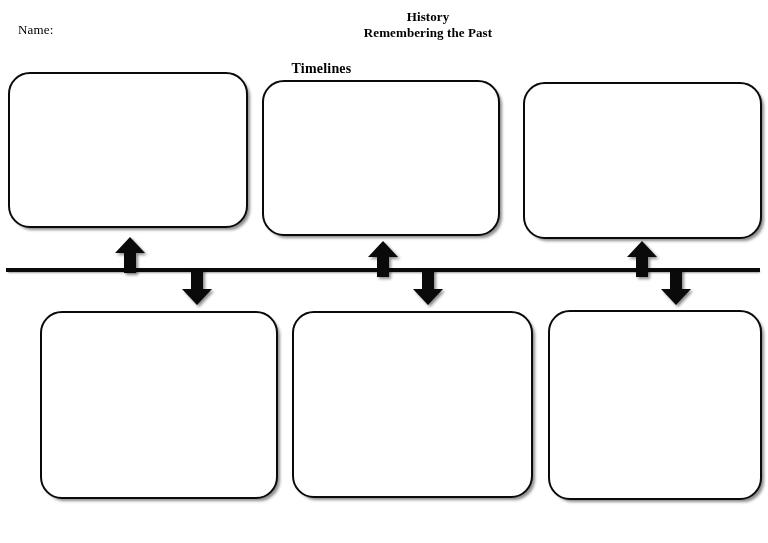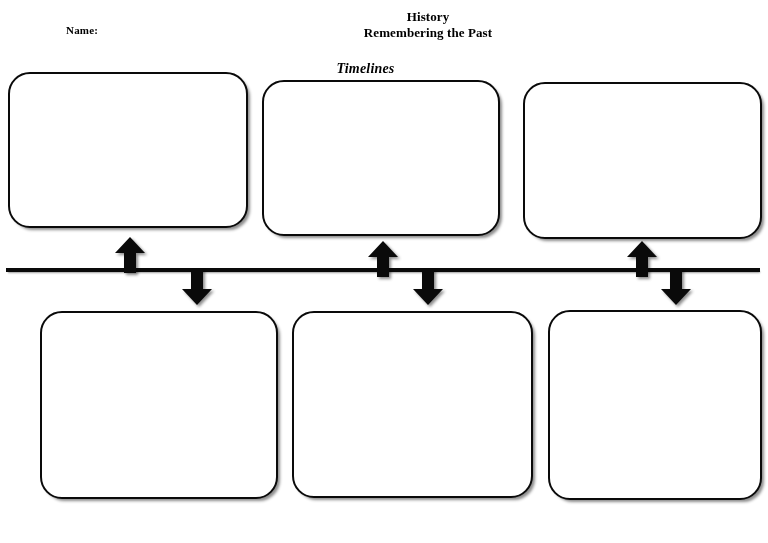--- a/index.html
+++ b/index.html
@@ -27,25 +27,24 @@
   
   .name-row {
     position: absolute;
     left: 18px;
     top: 24px;
     display: flex;
     align-items: flex-end;
     white-space: nowrap;
   }
   .name-label {
-    font-size: 11px;
-    font-weight: bold;
+    font-size: 13px;
+    font-weight: normal;
     letter-spacing: 0.2px;
     line-height: 12px;
-    margin-left: 48px;
   }
   .name-blank {
     display: inline-block;
     font-size: 11px;
     font-weight: bold;
     line-height: 12px;
     letter-spacing: -0.4px;
     margin-left: 2px;
     color: #1a1a1a;
   }
@@ -66,24 +65,22 @@
     letter-spacing: 0.1px;
   }
   .subtitle {
     position: absolute;
     left: 0;
     top: 60px;
     width: 643px;
     text-align: center;
     font-size: 14px;
     font-weight: bold;
-    font-style: italic;
     line-height: 17px;
     letter-spacing: 0.2px;
-    padding-left: 44px;
   }
 
   
   .box {
     position: absolute;
     background: #ffffff;
     border: 2px solid #0a0a0a;
     border-radius: 22px;
     box-shadow: 3px 3px 3px -1px rgba(0,0,0,0.45);
     box-sizing: border-box;

